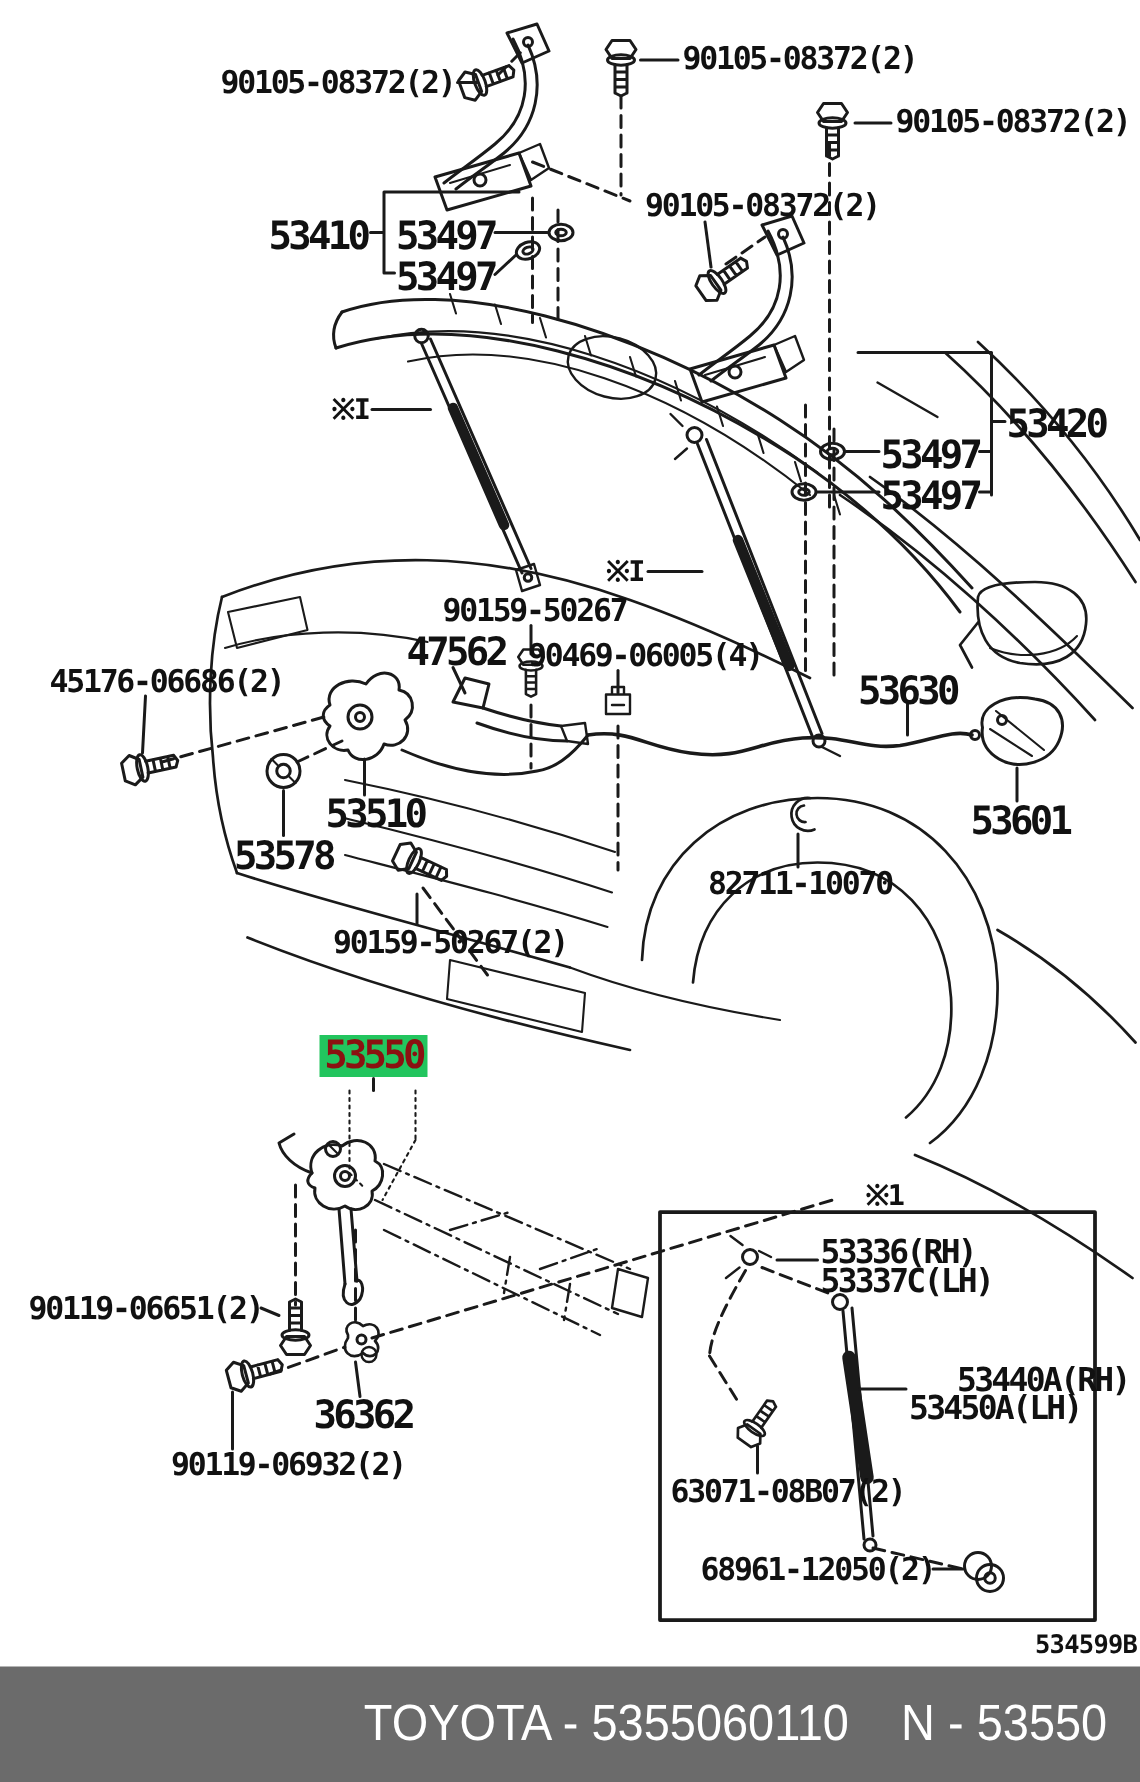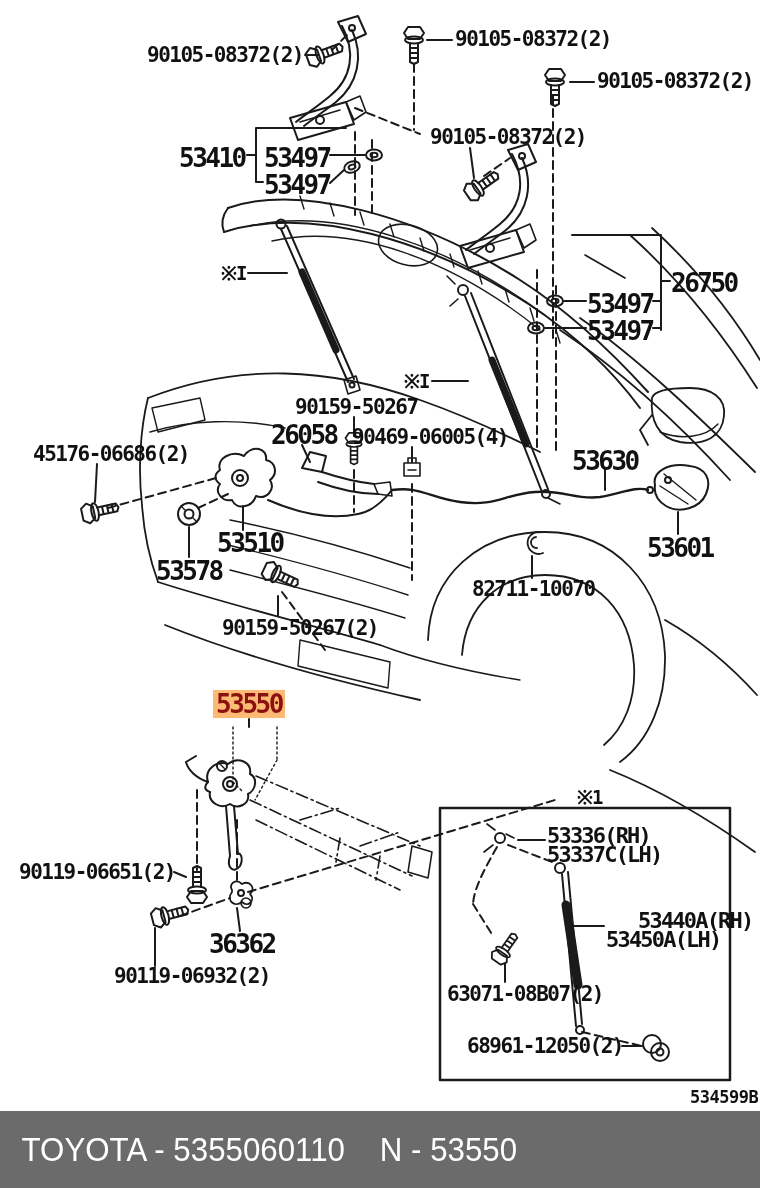--- a/index.html
+++ b/index.html
@@ -5,26 +5,26 @@
   html,body{margin:0;padding:0;background:#fff;}
   .stage{position:relative;width:760px;height:1188px;background:#ffffff;overflow:hidden;
          font-family:"DejaVu Sans Mono", monospace;}
   svg{position:absolute;left:0;top:0;}
   .lbl{position:absolute;font-weight:bold;font-size:21px;letter-spacing:-1.5px;
        color:#111;white-space:pre;line-height:1;}
   .lbl-lg{font-size:26px;letter-spacing:-2.5px;}
   .lbl-md{font-size:22px;letter-spacing:-1.8px;}
   .ref{position:absolute;font-weight:bold;font-size:19px;color:#111;letter-spacing:-1px;line-height:1;}
   .hl{position:absolute;left:213px;top:690px;width:72px;height:28px;
-      background:#fdba74;color:#8b1111;font-weight:bold;font-size:26px;letter-spacing:-2.5px;
+      background:#22c55e;color:#8b1111;font-weight:bold;font-size:26px;letter-spacing:-2.5px;
       display:flex;align-items:center;justify-content:center;line-height:1;}
   .code{position:absolute;left:690px;top:1087px;font-weight:bold;font-size:17px;
         letter-spacing:-0.5px;color:#111;}
   .footer{position:absolute;left:0;top:1111px;width:760px;height:77px;background:#6b6b6b;
-          display:flex;align-items:center;justify-content:flex-start;}
+          display:flex;align-items:center;justify-content:flex-end;}
   .footer span{font-family:"Liberation Sans", sans-serif;color:#ffffff;font-size:34px;
                letter-spacing:0;white-space:pre;transform:scaleX(0.92);}
 </style>
 </head>
 <body>
 
 <div class="stage">
 
 <svg width="760" height="1188" viewBox="0 0 760 1188">
   <defs>
@@ -256,29 +256,29 @@
 </svg>
 
 <div class="lbl" style="left:147px;top:45px">90105-08372(2)</div>
 <div class="lbl" style="left:455px;top:29px">90105-08372(2)</div>
 <div class="lbl" style="left:597px;top:71px">90105-08372(2)</div>
 <div class="lbl" style="left:430px;top:127px">90105-08372(2)</div>
 
 <div class="lbl lbl-lg" style="left:179px;top:145px">53410</div>
 <div class="lbl lbl-lg" style="left:264px;top:145px">53497</div>
 <div class="lbl lbl-lg" style="left:264px;top:172px">53497</div>
-<div class="lbl lbl-lg" style="left:671px;top:270px">26750</div>
+<div class="lbl lbl-lg" style="left:671px;top:270px">53420</div>
 <div class="lbl lbl-lg" style="left:587px;top:291px">53497</div>
 <div class="lbl lbl-lg" style="left:587px;top:318px">53497</div>
 
 <div class="ref" style="left:221px;top:264px">※I</div>
 <div class="ref" style="left:404px;top:372px">※I</div>
 
 <div class="lbl" style="left:295px;top:397px">90159-50267</div>
-<div class="lbl lbl-lg" style="left:271px;top:422px">26058</div>
+<div class="lbl lbl-lg" style="left:271px;top:422px">47562</div>
 <div class="lbl" style="left:352px;top:427px">90469-06005(4)</div>
 <div class="lbl lbl-lg" style="left:572px;top:448px">53630</div>
 <div class="lbl" style="left:33px;top:444px">45176-06686(2)</div>
 <div class="lbl lbl-lg" style="left:217px;top:530px">53510</div>
 <div class="lbl lbl-lg" style="left:156px;top:558px">53578</div>
 <div class="lbl lbl-lg" style="left:647px;top:535px">53601</div>
 <div class="lbl" style="left:472px;top:579px">82711-10070</div>
 <div class="lbl" style="left:222px;top:618px">90159-50267(2)</div>
 
 <div class="hl">53550</div>

